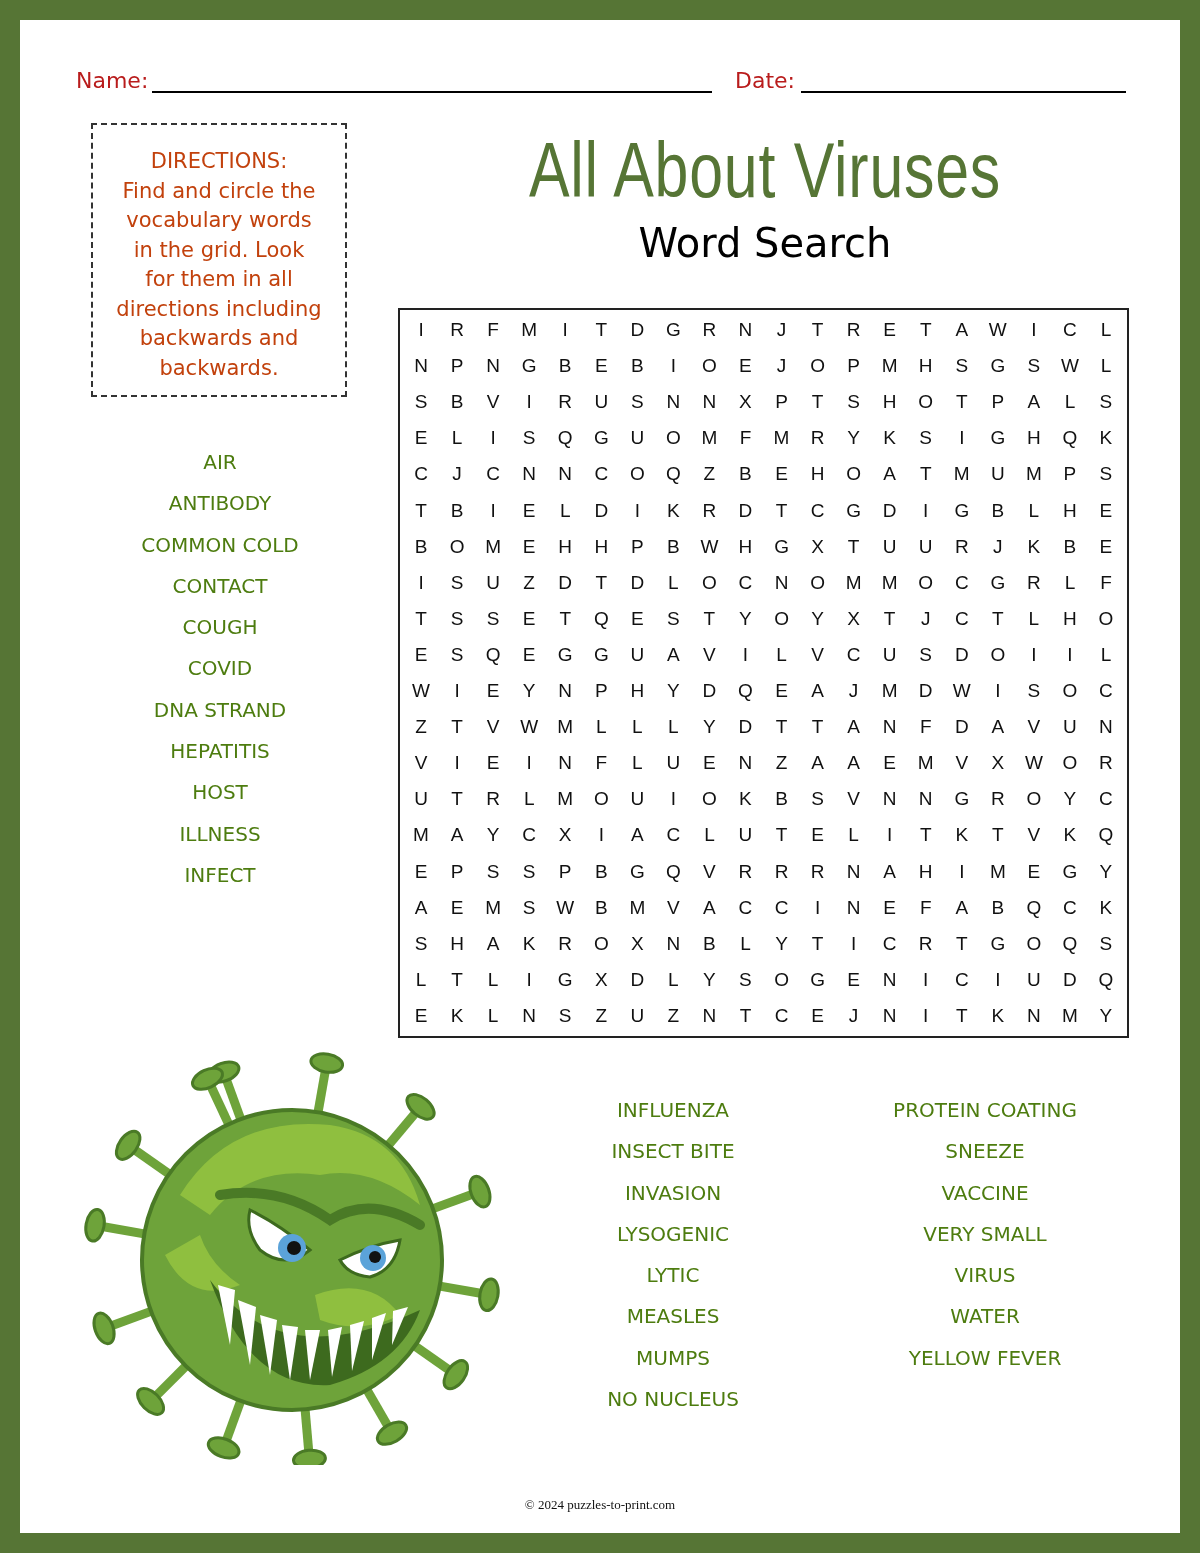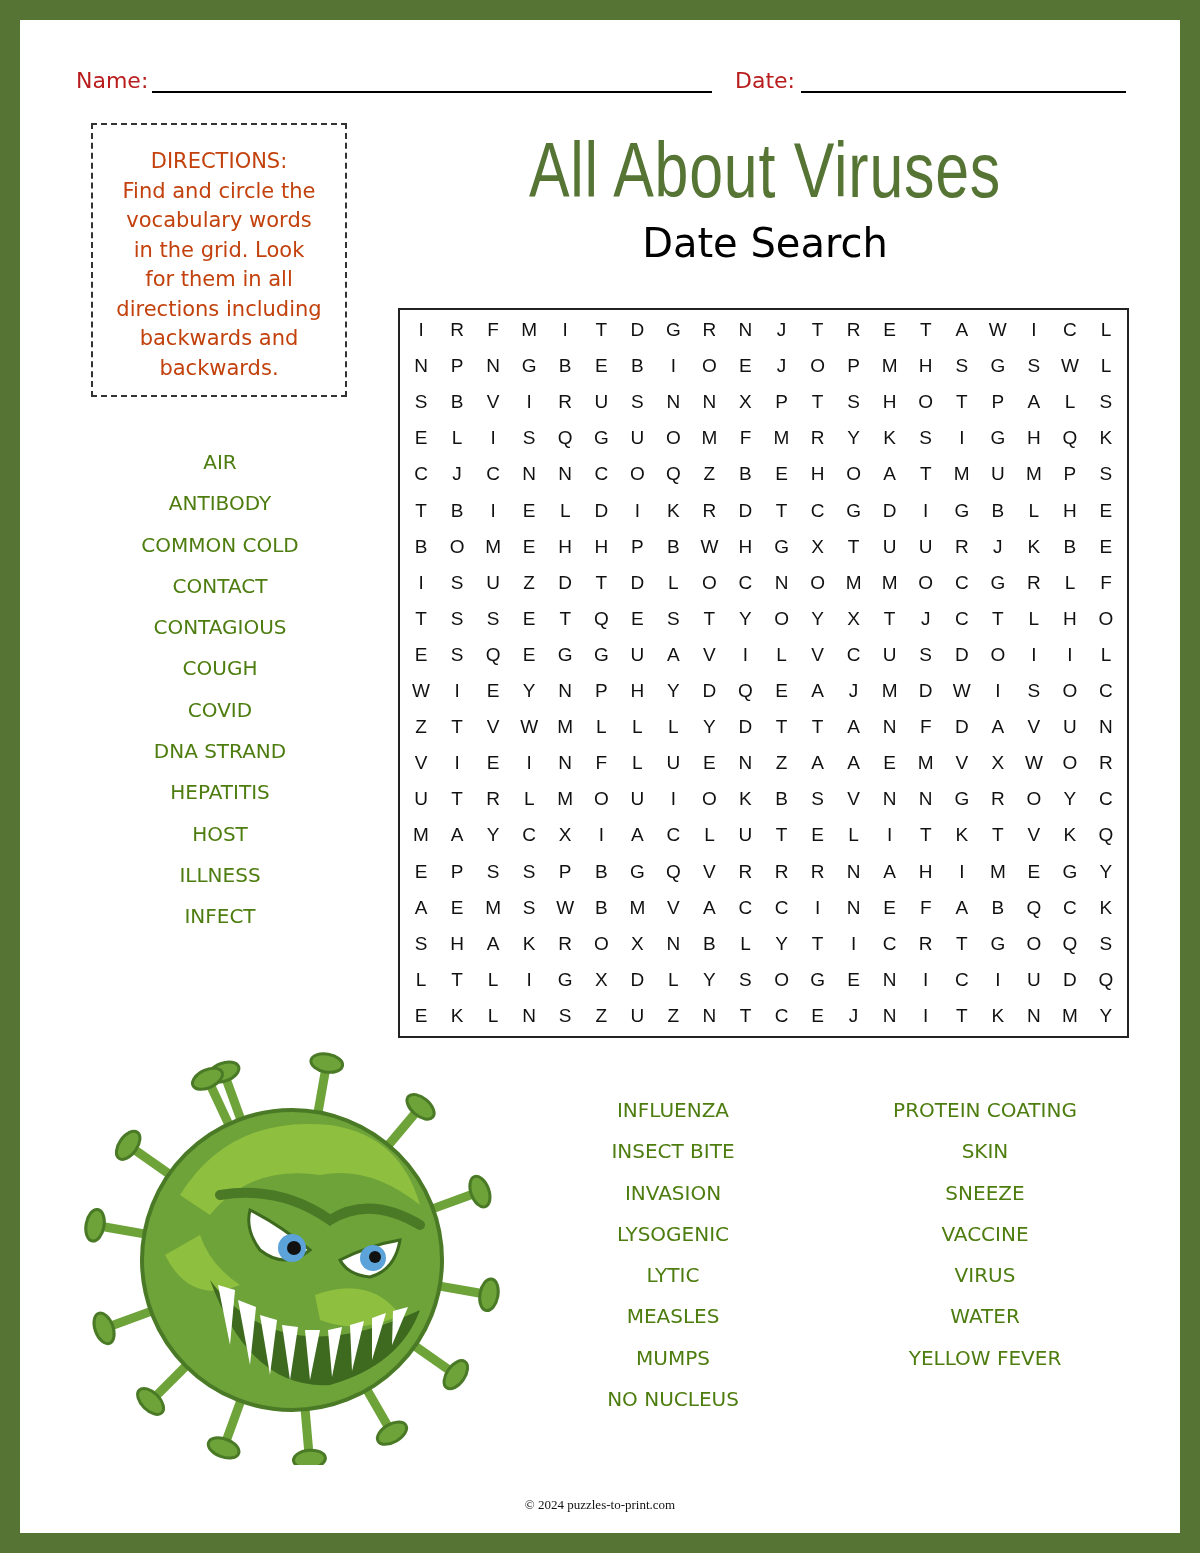--- a/index.html
+++ b/index.html
@@ -63,21 +63,21 @@
     <div>Find and circle the</div>
     <div>vocabulary words</div>
     <div>in the grid.  Look</div>
     <div>for them in all</div>
     <div>directions including</div>
     <div>backwards and</div>
     <div>backwards.</div>
   </div>
 
   <div class="title">All About Viruses</div>
-  <div class="subtitle">Date Search</div>
+  <div class="subtitle">Word Search</div>
 
   <div class="grid" id="grid">
       <div class="cell">I</div>
       <div class="cell">R</div>
       <div class="cell">F</div>
       <div class="cell">M</div>
       <div class="cell">I</div>
       <div class="cell">T</div>
       <div class="cell">D</div>
       <div class="cell">G</div>
@@ -473,21 +473,20 @@
       <div class="cell">N</div>
       <div class="cell">M</div>
       <div class="cell">Y</div>
     </div>
 
   <div class="wordlist" id="wl-left" style="left:80px; width:240px; top:422px;">
       <div class="w">AIR</div>
       <div class="w">ANTIBODY</div>
       <div class="w">COMMON COLD</div>
       <div class="w">CONTACT</div>
-      <div class="w">CONTAGIOUS</div>
       <div class="w">COUGH</div>
       <div class="w">COVID</div>
       <div class="w">DNA STRAND</div>
       <div class="w">HEPATITIS</div>
       <div class="w">HOST</div>
       <div class="w">ILLNESS</div>
       <div class="w">INFECT</div>
     </div>
 
   <svg class="virus" viewBox="0 0 440 420">
@@ -559,22 +558,22 @@
       <div class="w">INSECT BITE</div>
       <div class="w">INVASION</div>
       <div class="w">LYSOGENIC</div>
       <div class="w">LYTIC</div>
       <div class="w">MEASLES</div>
       <div class="w">MUMPS</div>
       <div class="w">NO NUCLEUS</div>
     </div>
   <div class="wordlist" id="wl-right" style="left:830px; width:270px; top:1070px;">
       <div class="w">PROTEIN COATING</div>
-      <div class="w">SKIN</div>
       <div class="w">SNEEZE</div>
       <div class="w">VACCINE</div>
+      <div class="w">VERY SMALL</div>
       <div class="w">VIRUS</div>
       <div class="w">WATER</div>
       <div class="w">YELLOW FEVER</div>
     </div>
 
   <div class="footer">© 2024 puzzles-to-print.com</div>
 </div>
 
 </body></html>

